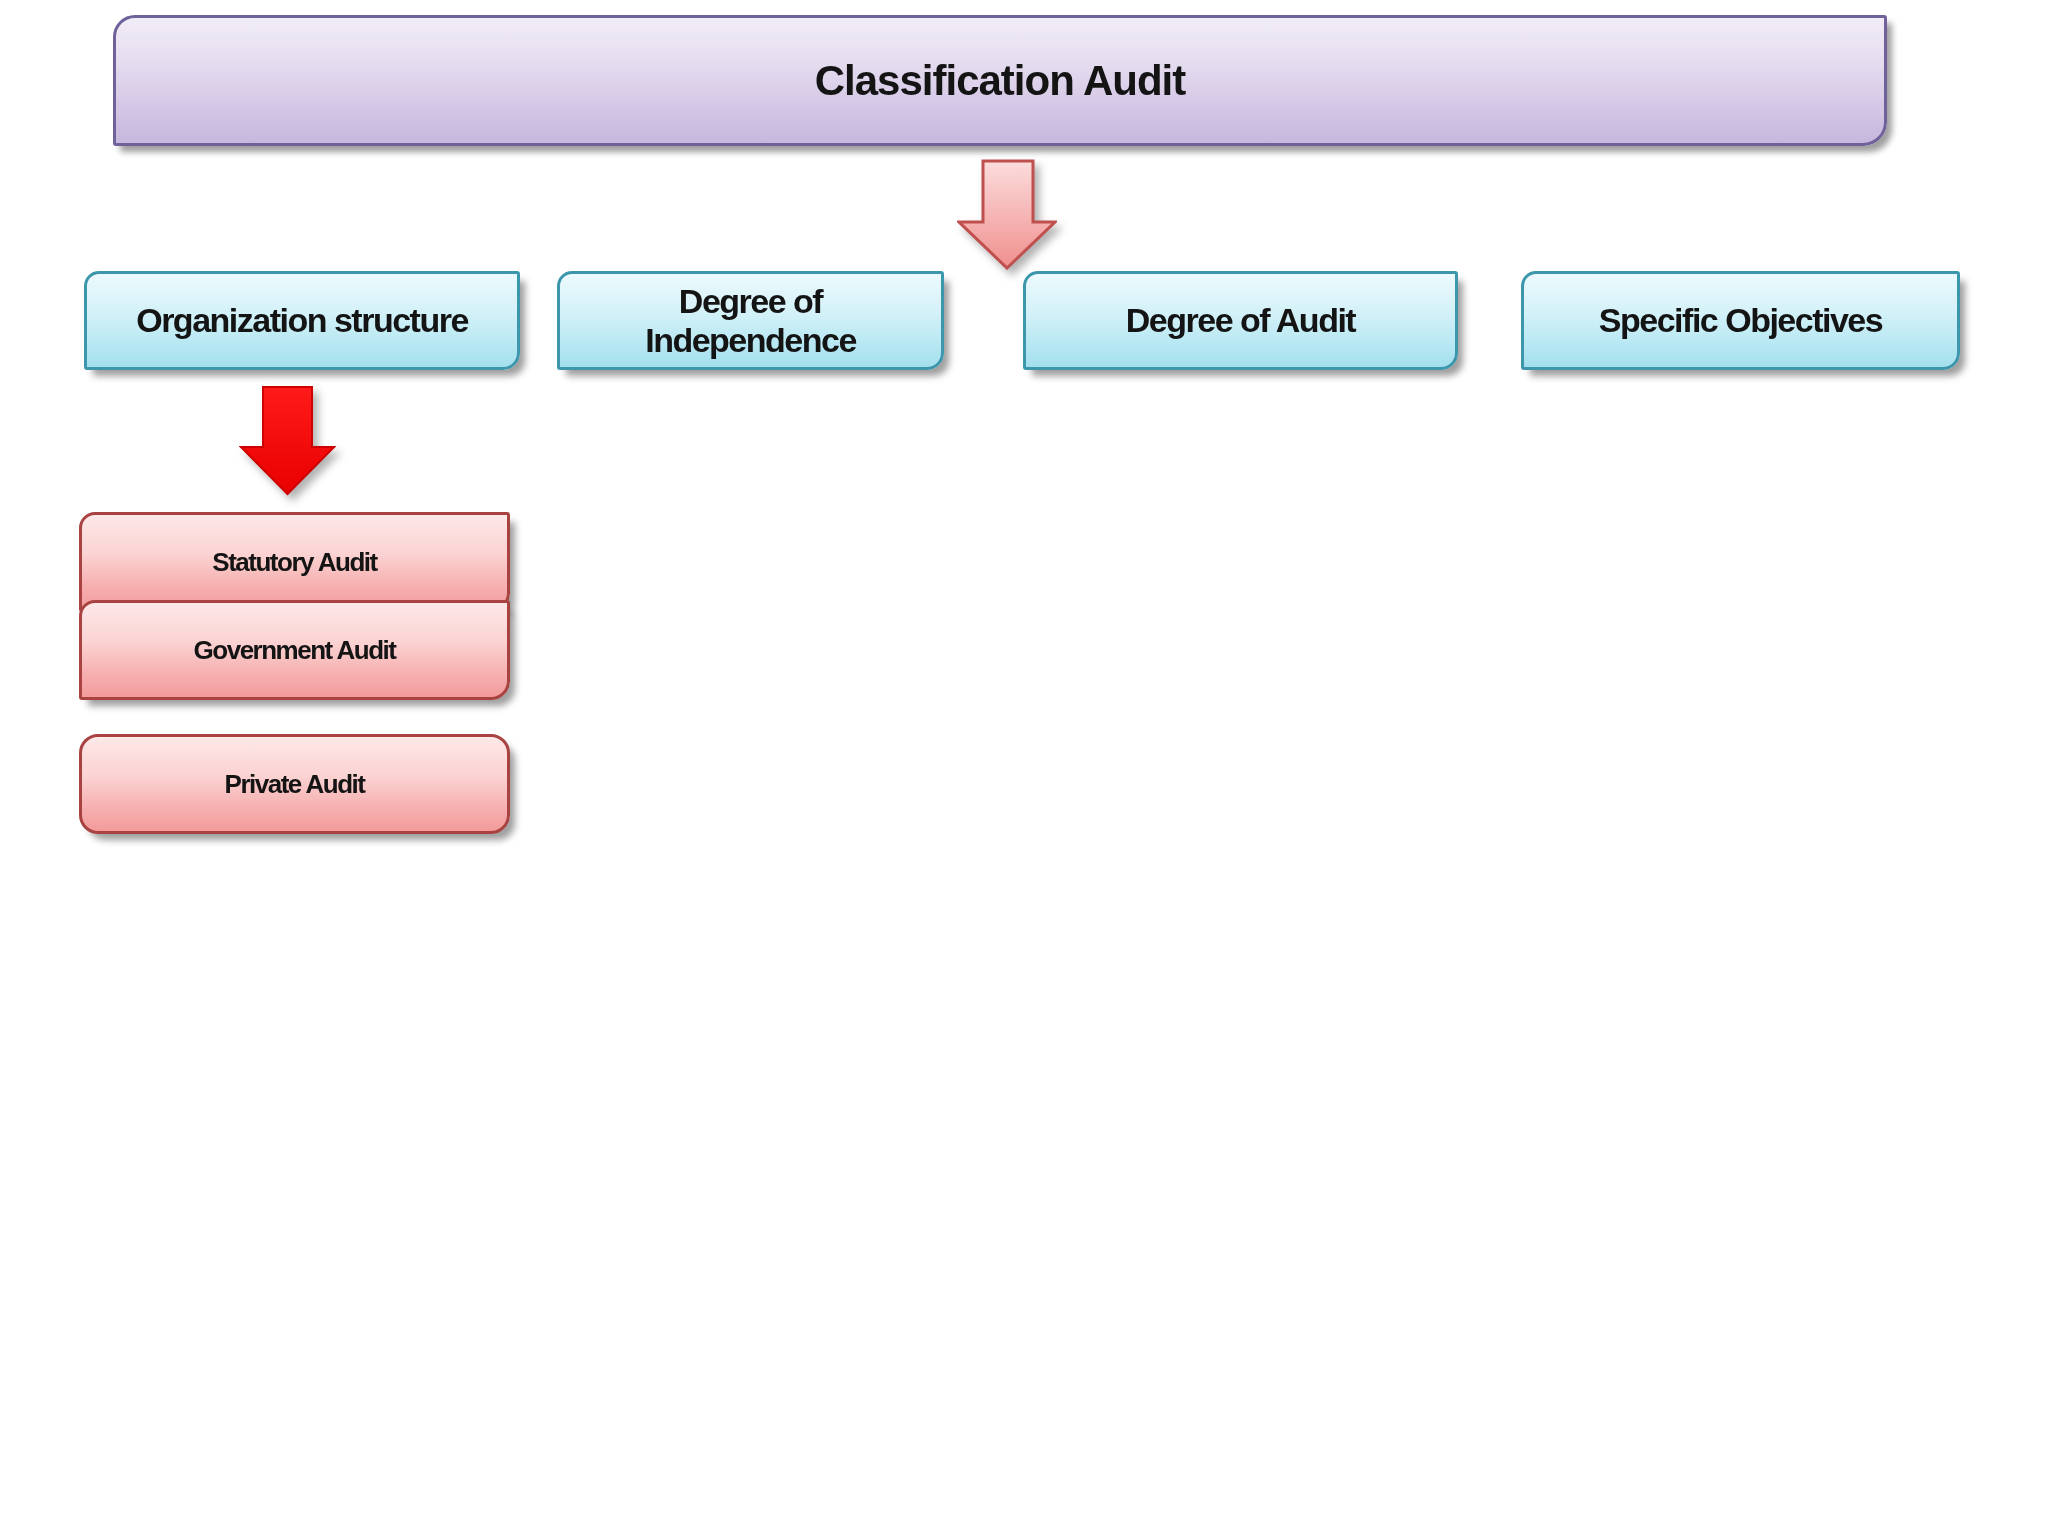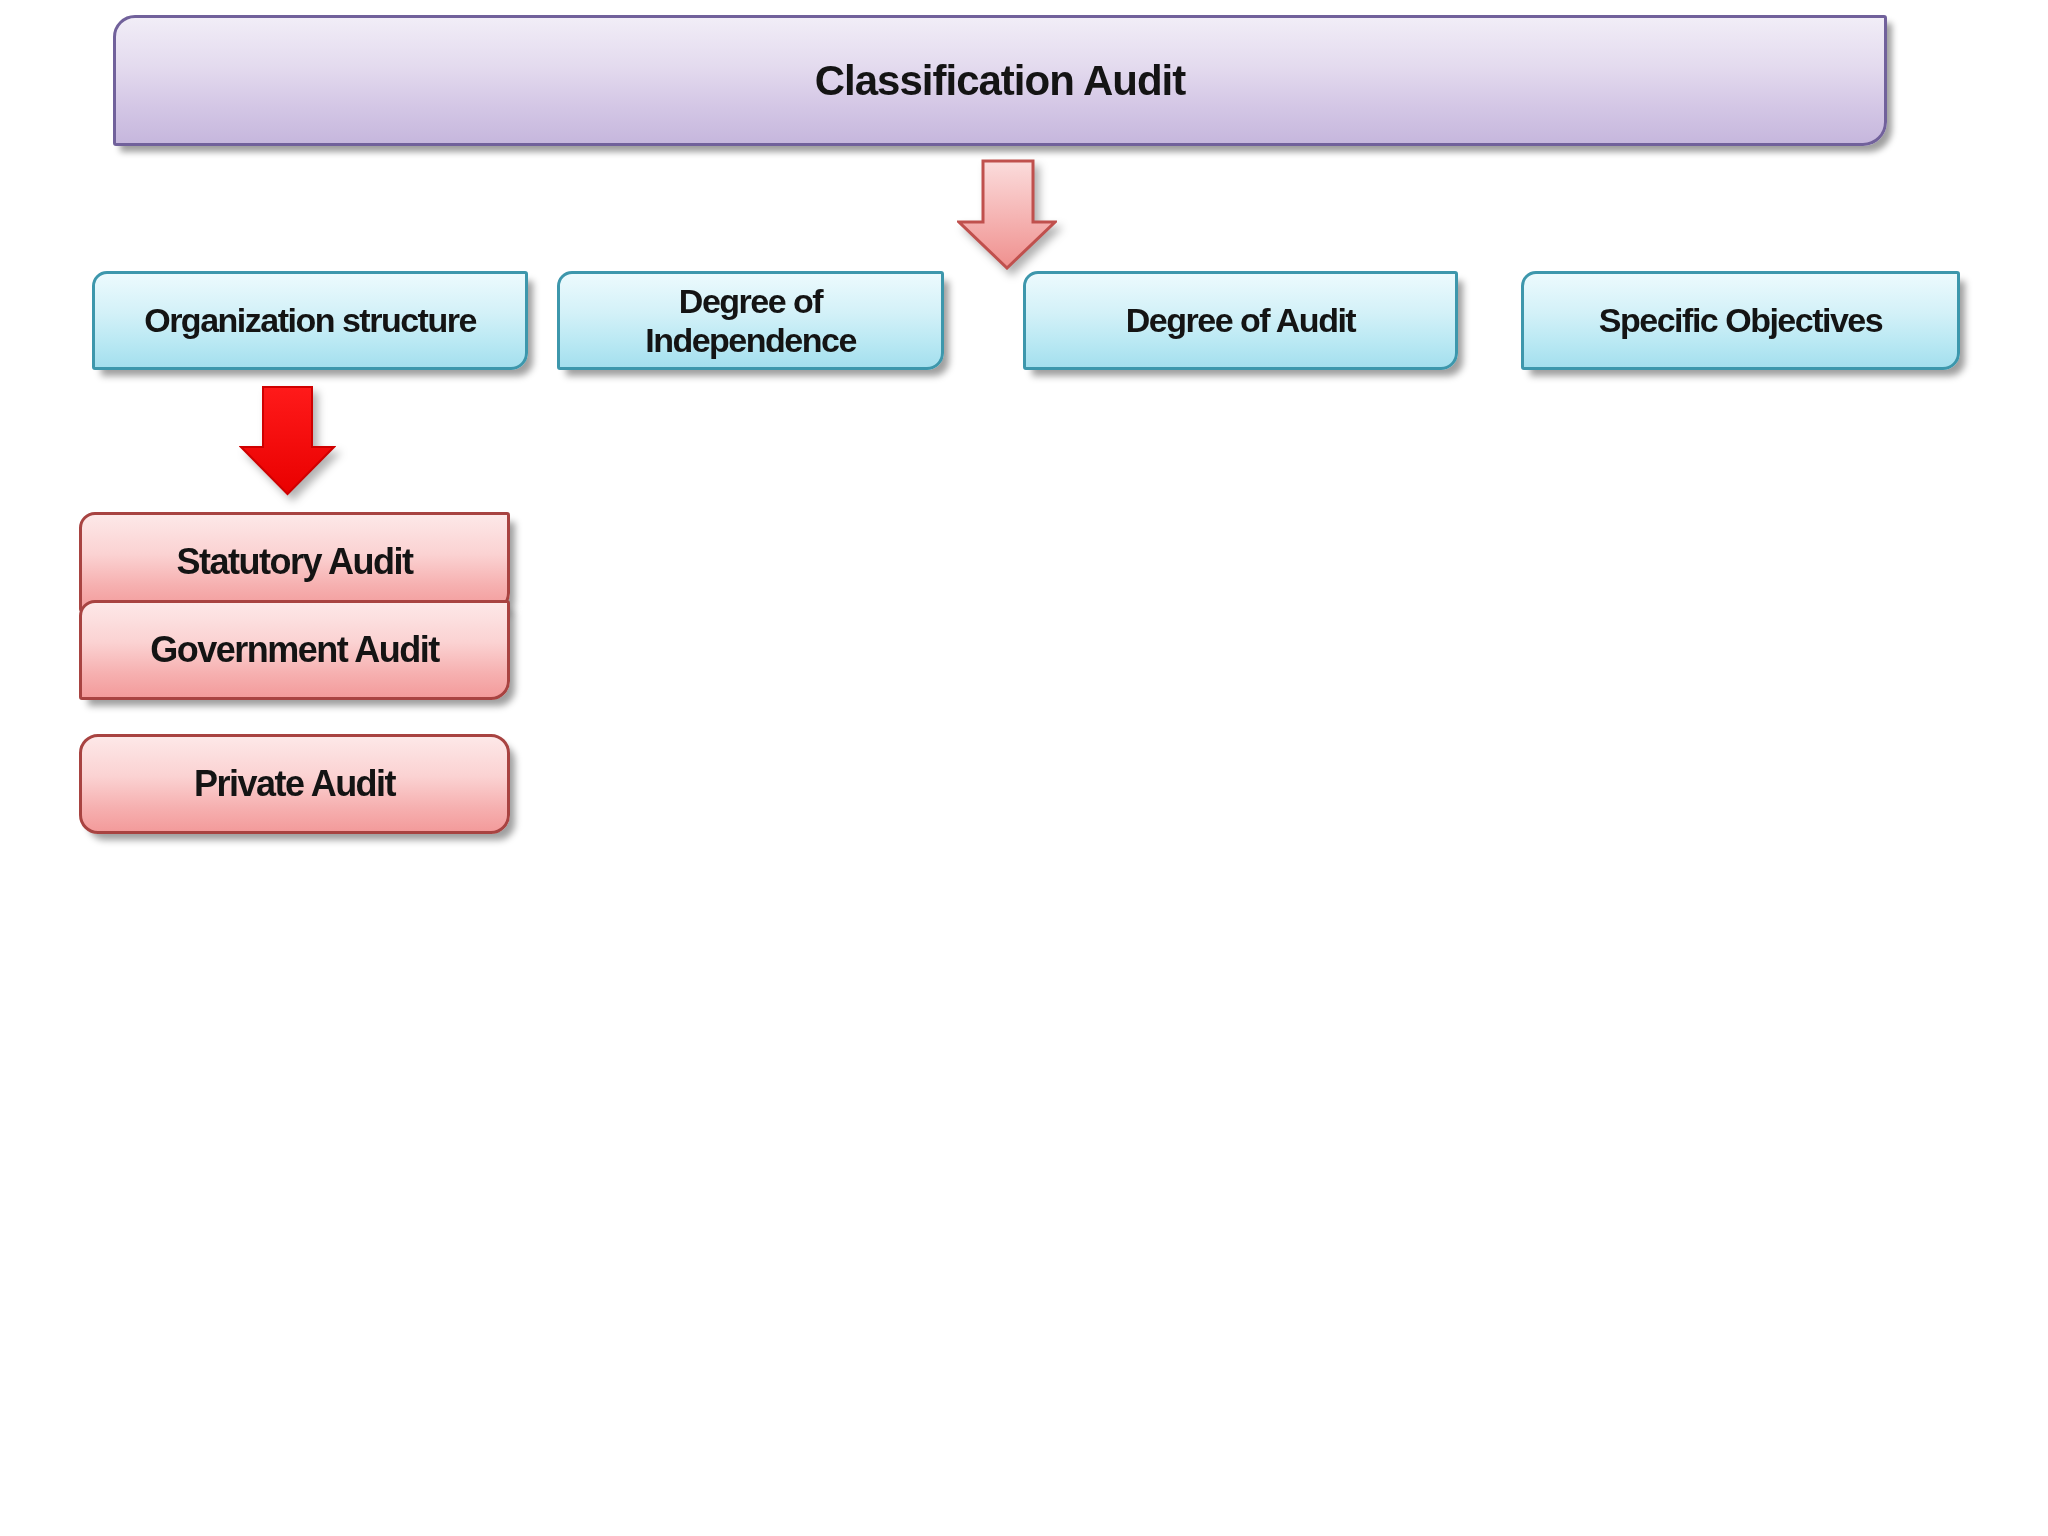--- a/index.html
+++ b/index.html
@@ -45,34 +45,34 @@
   .cat-box {
     top: 271px; height: 99px;
     border: 3px solid #3D97AC;
     border-radius: 15px 3px 17px 3px;
     background: linear-gradient(180deg, #ECFAFD 0%, #D3F1F8 42%, #B8E8F3 75%, #A4DFEE 100%);
     box-shadow: 7px 8px 7px -2px rgba(0,0,0,0.38);
     font-size: 34px;
     letter-spacing: -1.5px;
     line-height: 1.13;
   }
-  .cat-1 { left: 92px;  width: 436px; }
+  .cat-1 { left: 84px;  width: 436px; }
   .cat-2 { left: 557px; width: 387px; }
   .cat-3 { left: 1023px; width: 435px; }
   .cat-4 { left: 1521px; width: 439px; }
   .cat-2 .label { max-width: 250px; }
 
   
   .type-box {
     left: 79px; width: 431px; height: 100px;
     border: 3px solid #A84341;
     border-radius: 16px 3px 19px 3px;
     background: linear-gradient(180deg, #FDE8E8 0%, #FBD2D2 42%, #F6B0B0 75%, #F39B9B 100%);
     box-shadow: 7px 8px 7px -2px rgba(0,0,0,0.38);
-    font-size: 36px;
+    font-size: 26px;
     letter-spacing: -1.5px;
   }
   .type-1 { top: 512px; }
   .type-2 { top: 600px; }
   .type-3 { top: 734px; border-radius: 19px; }
 
   
   .arrow {
     position: absolute;
     filter: drop-shadow(5px 6px 4px rgba(0,0,0,0.30));

